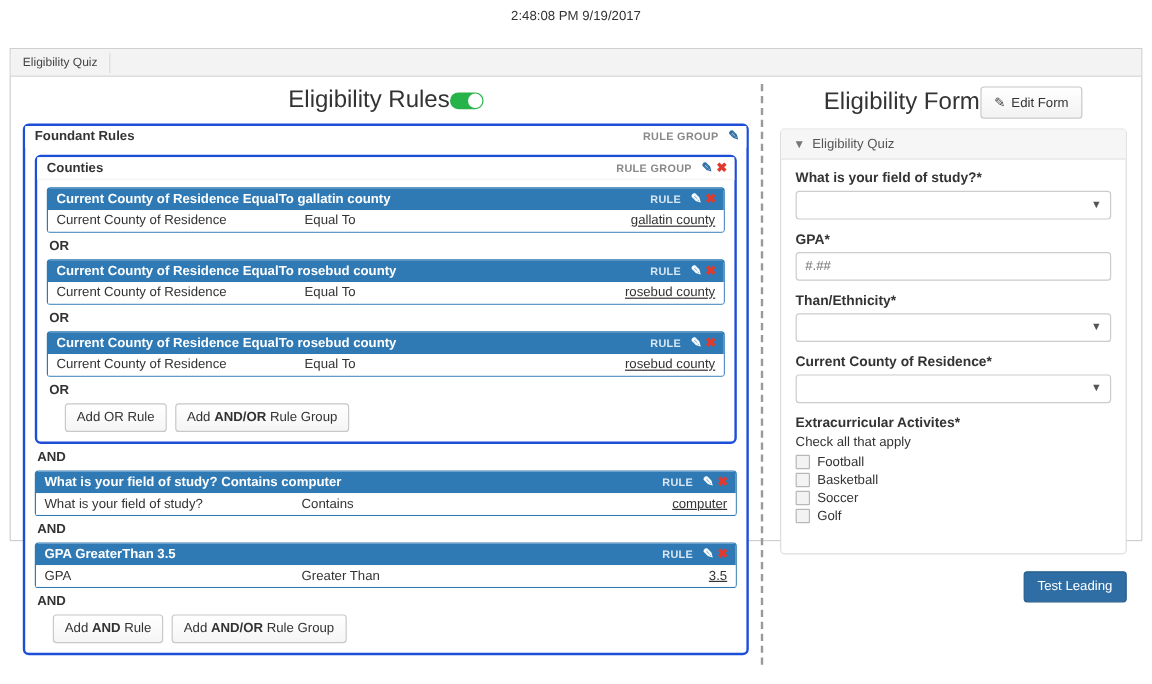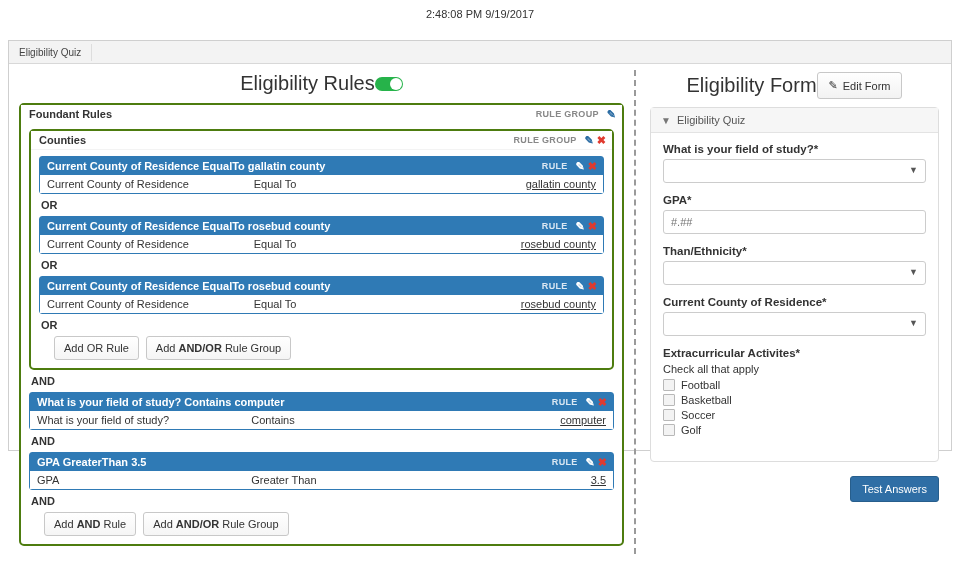--- a/index.html
+++ b/index.html
@@ -91,21 +91,21 @@
     position: absolute;
     right: 1px;
     top: 1px;
     width: 12px;
     height: 12px;
     border-radius: 50%;
     background: #fff;
   }
   
   .grp {
-    border: 2px solid #4d7c0f;
+    border: 2px solid #1d4ed8;
     border-radius: 5px;
     background: #fff;
     margin-bottom: 2px;
   }
   .grp-head {
     background: #ffffff;
     display: flex;
     align-items: center;
     justify-content: space-between;
     padding: 3px 6px 3px 8px;
@@ -484,18 +484,18 @@
             <div class="cb-row">
               <span class="cb"></span>
               <span>Golf</span>
             </div>
           </div>
 
         </div>
       </div>
 
       <div class="form-actions">
-        <button class="btn-blue">Test Answers</button>
+        <button class="btn-blue">Test Leading</button>
       </div>
     </div>
 
   </div>
 </div>
 
 </body></html>

